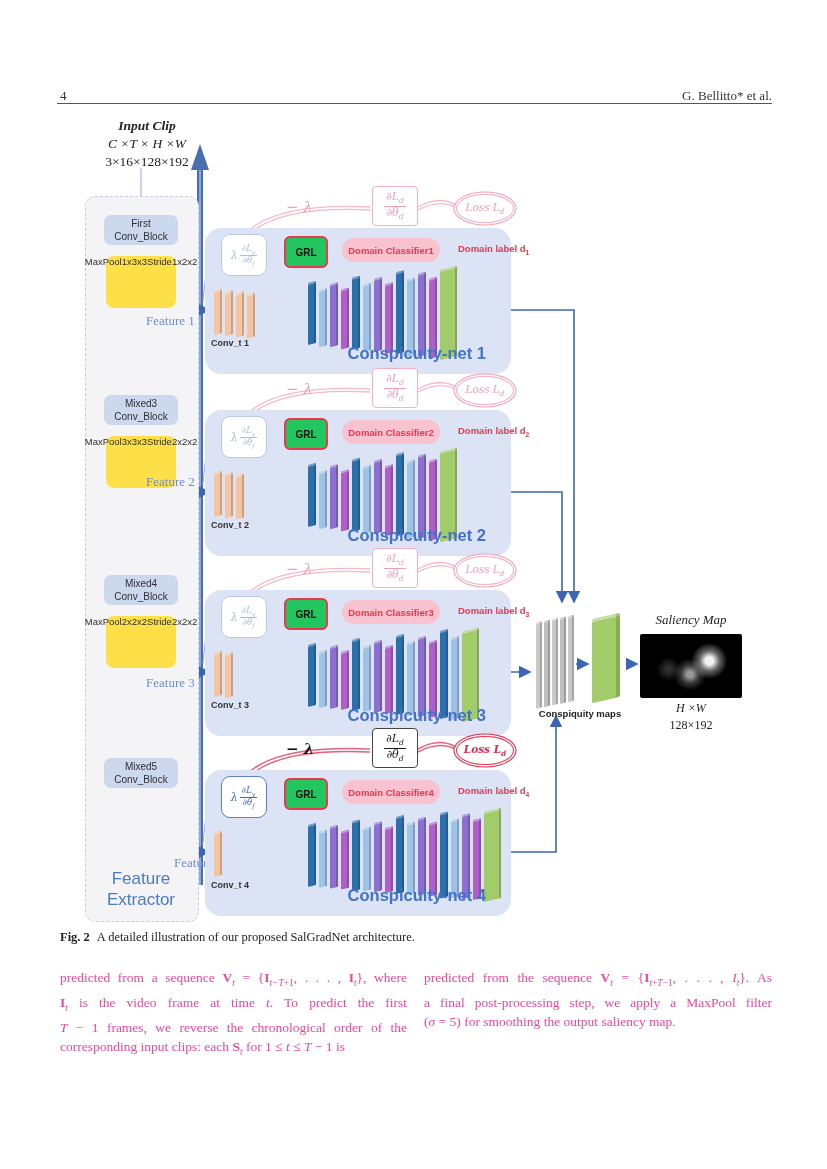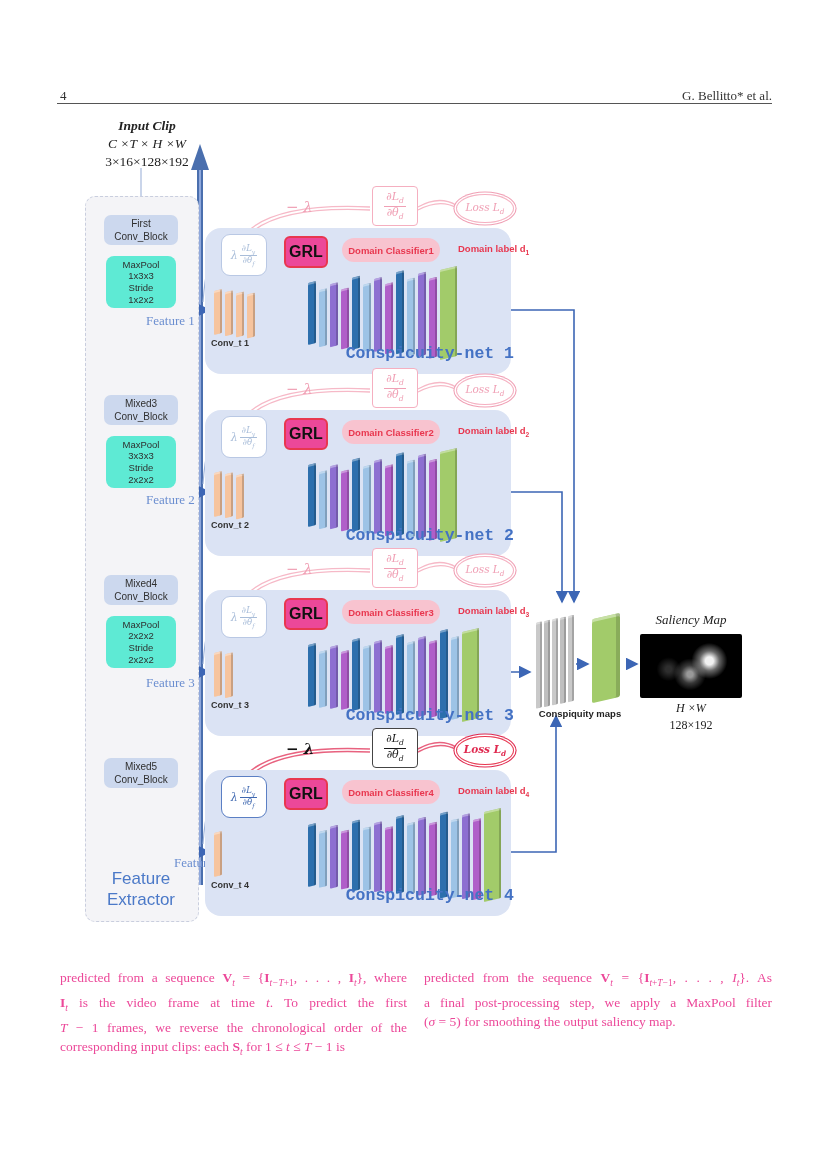--- a/index.html
+++ b/index.html
@@ -14,46 +14,46 @@
   
   .inlab{width:150px;text-align:center;font-size:13.5px;}
   .it{font-style:italic;}
 
   
   .extpanel{left:85px;top:196px;width:112px;height:724px;background:#f4f4f7;
             border:1.6px dashed #c9cede;border-radius:10px;}
   .cblock{left:104px;width:74px;height:30px;background:#ccd8ee;border-radius:7px;
           font-family:"Liberation Sans",sans-serif;font-size:10px;color:#2f2f2f;
           display:flex;flex-direction:column;justify-content:center;text-align:center;line-height:1.3;}
-  .pool{left:106px;width:70px;height:52px;background:#5eead4;border-radius:8px;
+  .pool{left:106px;width:70px;height:52px;background:#fde047;border-radius:8px;
         font-family:"Liberation Sans",sans-serif;font-size:9.5px;color:#2f2f2f;
-        display:flex;flex-direction:column;justify-content:center;text-align:center;line-height:1.22;}
+        display:flex;justify-content:center;text-align:center;line-height:1.22;}
   .feature{left:146px;width:62px;font-family:Liberation Serif, serif;
            font-size:13px;color:#6b8ed0;}
   .extname{left:85px;top:868px;width:112px;text-align:center;color:#4b79c8;
            font-family:"Liberation Sans",sans-serif;font-size:17px;line-height:1.25;}
 
   
   .net-group > div{position:absolute;}
   .panel{left:205px;top:var(--p);width:306px;height:146px;background:#dbe3f4;border-radius:16px;}
-  .netname{left:344px;top:calc(var(--p) + 116px);width:170px;text-align:right;
-           color:#4472c4;font-family:Liberation Mono, monospace;font-size:16.5px;font-weight:600;}
+  .netname{left:316px;top:calc(var(--p) + 116px);width:170px;text-align:right;
+           color:#4472c4;font-family:Liberation Sans, sans-serif;font-size:16.5px;font-weight:600;}
   .lambox{left:221px;top:calc(var(--p) + 6px);width:44px;height:40px;background:#fff;
           border:1.5px solid #b9c8e4;border-radius:9px;color:#a9bdd9;
           display:flex;align-items:center;justify-content:center;gap:2px;}
   .net-group.emph .lambox{border-color:#5b7fc4;color:#3f68b0;}
   .lamsym{font-family:"DejaVu Serif",serif;font-style:italic;font-size:11px;}
   .frac{display:inline-block;text-align:center;font-family:"DejaVu Serif",serif;
         font-style:italic;line-height:1.05;}
   .frac .fn{display:block;border-bottom:1px solid;padding:0 2px;font-style:italic;}
   .frac .fd{display:block;}
   .lambox .frac{font-size:8.5px;}
-  .grl{left:284px;top:calc(var(--p) + 8px);width:40px;height:28px;background:#ec4899;
+  .grl{left:284px;top:calc(var(--p) + 8px);width:40px;height:28px;background:#22c55e;
        border:2px solid #e8374f;border-radius:6px;display:flex;align-items:center;justify-content:center;
-       font-family:"Liberation Sans",sans-serif;font-size:16px;font-weight:bold;color:#111;}
+       font-family:"Liberation Sans",sans-serif;font-size:10px;font-weight:bold;color:#111;}
   .classifier{left:342px;top:calc(var(--p) + 10px);width:98px;height:24px;background:#f8c3cf;
        border-radius:12px;display:flex;align-items:center;justify-content:center;
        font-family:"Liberation Sans",sans-serif;font-size:9.5px;font-weight:bold;color:#e8374f;}
   .domlabel{left:458px;top:calc(var(--p) + 15px);font-family:"Liberation Sans",sans-serif;
        font-size:9.5px;font-weight:bold;color:#e8374f;white-space:nowrap;}
   .neglam{left:286px;top:calc(var(--p) - 30px);font-family:"DejaVu Serif",serif;
        font-style:italic;font-size:15px;color:#f0a0b5;}
   .net-group.emph .neglam{color:#111;font-weight:bold;}
   .fracbox{left:372px;top:calc(var(--p) - 42px);width:44px;height:38px;background:#fff;
        border:1.5px solid #f5afc0;border-radius:4px;color:#f0a0b5;
@@ -214,21 +214,21 @@
   <div class="abs cblock" style="top:395px;">
     <span>Mixed3</span>
     <span>Conv_Block</span>
   </div>
   <div class="abs pool" style="top:436px;">
     <span>MaxPool</span>
       <span>3x3x3</span>
       <span>Stride</span>
       <span>2x2x2</span>
   </div>
-  <div class="abs feature" style="top:492px;">Feature 2</div>
+  <div class="abs feature" style="top:474px;">Feature 2</div>
 
   <div class="abs cblock" style="top:575px;">
     <span>Mixed4</span>
     <span>Conv_Block</span>
   </div>
   <div class="abs pool" style="top:616px;">
     <span>MaxPool</span>
       <span>2x2x2</span>
       <span>Stride</span>
       <span>2x2x2</span>
@@ -451,20 +451,23 @@
       <div class="slab thin" style="background: rgb(191, 191, 191); height: 86px; transform: translateY(-4.8px) skewY(-14deg);"></div>
       <div class="slab thin" style="background: rgb(201, 201, 201); height: 86px; transform: translateY(-6.4px) skewY(-14deg);"></div>
     </div>
   <div class="abs mapslabel">Conspiquity maps</div>
   <div class="abs greenslab"></div>
   <div class="abs saltitle">Saliency Map</div>
   <div class="abs salimg"></div>
   <div class="abs saldim">H ×W</div>
   <div class="abs salshape">128×192</div>
 
+  <div class="abs caption">
+    <b>Fig. 2</b><span>A detailed illustration of our proposed SalGradNet architecture.</span>
+  </div>
 
   <div class="abs col" style="left:60px;top:968px;width:347px;">
     <div class="jline">predicted from a sequence <b>V</b><sub><i>t</i></sub> = {<b>I</b><sub><i>t−T</i>+1</sub>, . . . , <b>I</b><sub><i>t</i></sub>}, where</div>
     <div class="jline"><b>I</b><sub><i>t</i></sub> is the video frame at time <i>t</i>. To predict the first</div>
     <div class="jline"><i>T</i> − 1 frames, we reverse the chronological order of the</div>
     <div class="jline last">corresponding input clips: each <b>S</b><sub><i>t</i></sub> for 1 ≤ <i>t</i> ≤ <i>T</i> − 1 is</div>
   </div>
   <div class="abs col" style="left:424px;top:968px;width:348px;">
     <div class="jline">predicted from the sequence <b>V</b><sub><i>t</i></sub> = {<b>I</b><sub><i>t</i>+<i>T</i>−1</sub>, . . . , <i>I<sub>t</sub></i>}. As</div>
     <div class="jline">a final post-processing step, we apply a MaxPool filter</div>

